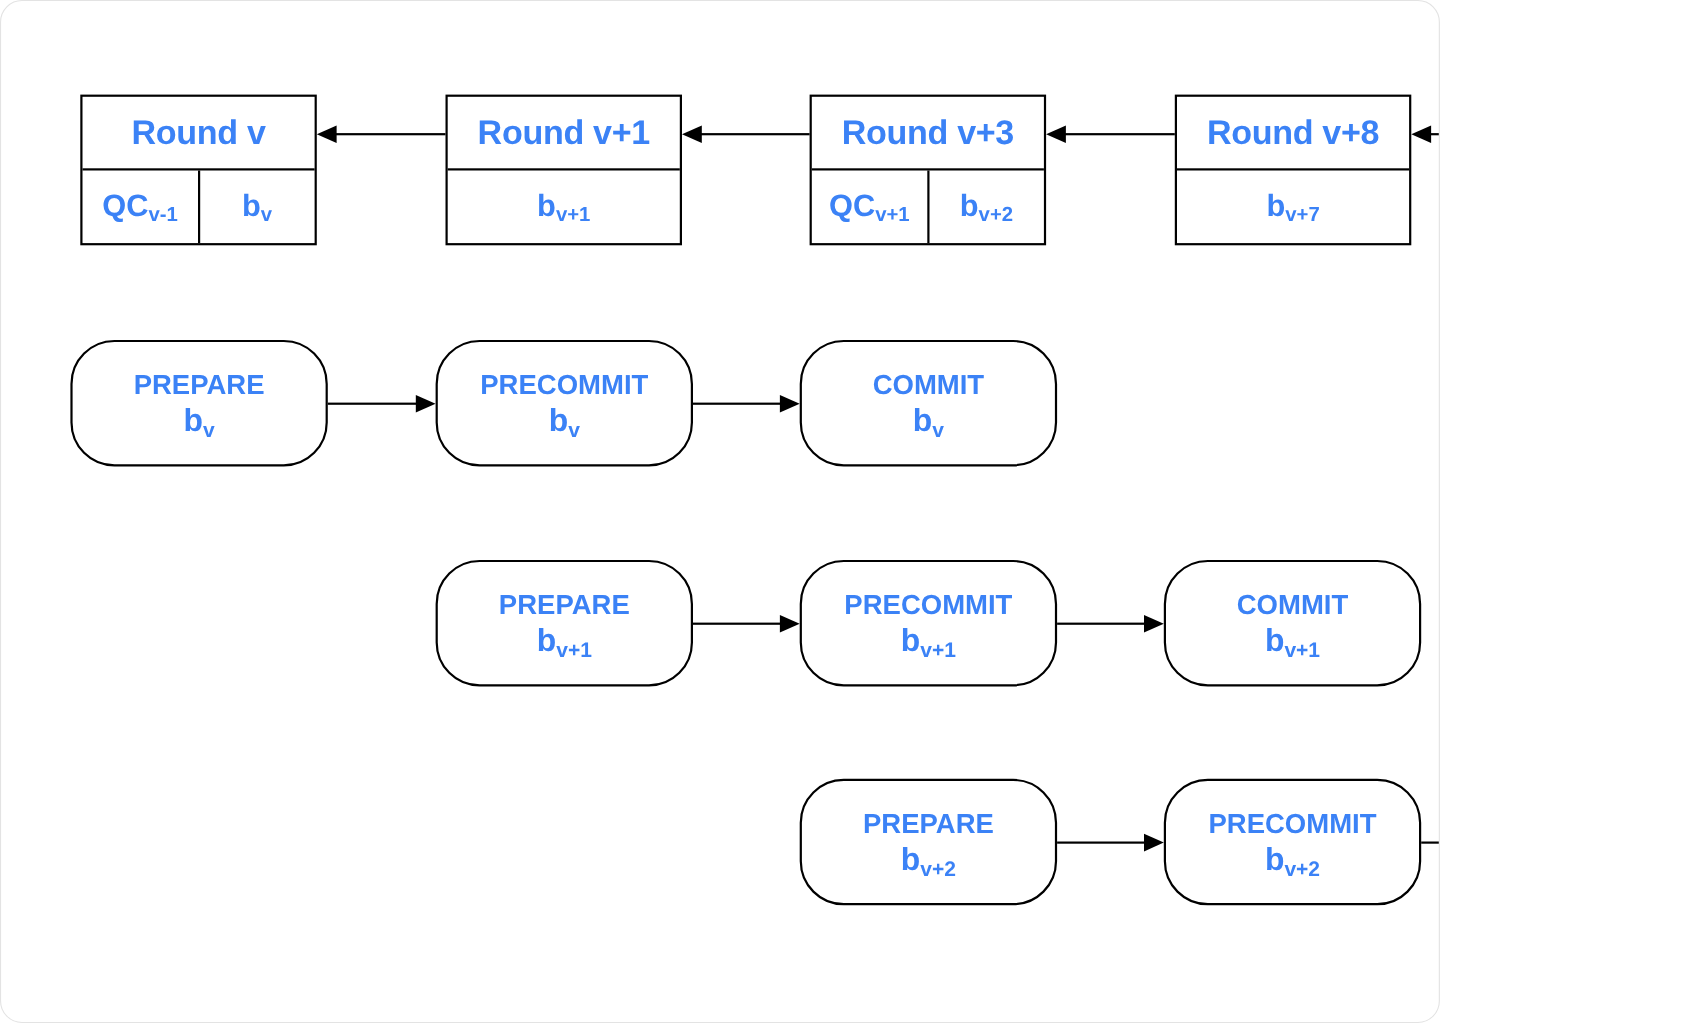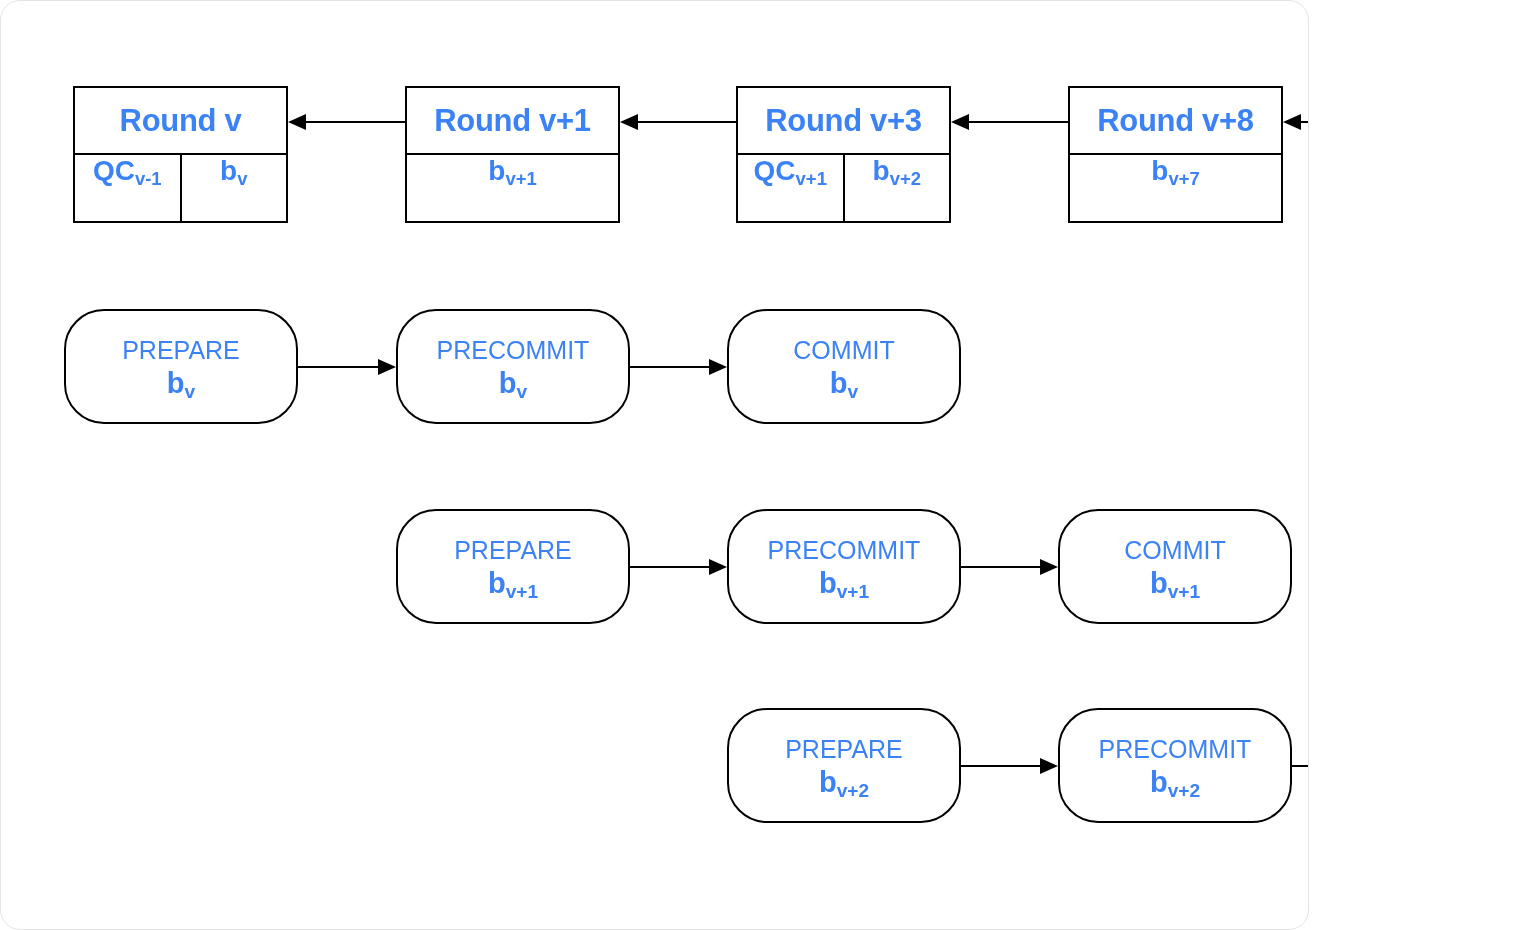--- a/index.html
+++ b/index.html
@@ -34,25 +34,25 @@
     align-items: center;
     justify-content: center;
     font-size: 31px;
     font-weight: 700;
     letter-spacing: -0.3px;
   }
   .rbox-cells { flex: 1; display: flex; }
   .cell {
     flex: 1;
     display: flex;
-    align-items: flex-start;
+    align-items: flex-end;
     justify-content: center;
     font-size: 28px;
     font-weight: 700;
-    padding-bottom: 2px;
+    padding-bottom: 18px;
   }
   .cell.qc { border-right: 2.5px solid #000; }
 
   .sb {
     font-size: 0.66em;
     font-weight: 700;
     line-height: 0;
     vertical-align: -0.28em;
     letter-spacing: 0;
   }
@@ -65,21 +65,21 @@
     border: 2.5px solid #000;
     border-radius: 40px;
     background: #fff;
     display: flex;
     flex-direction: column;
     align-items: center;
     justify-content: center;
   }
   .pill-label {
     font-size: 25px;
-    font-weight: 400;
+    font-weight: 700;
     line-height: 30px;
   }
   .pill-block {
     font-size: 29px;
     font-weight: 700;
     line-height: 32px;
     margin-top: 2px;
   }
 
   

